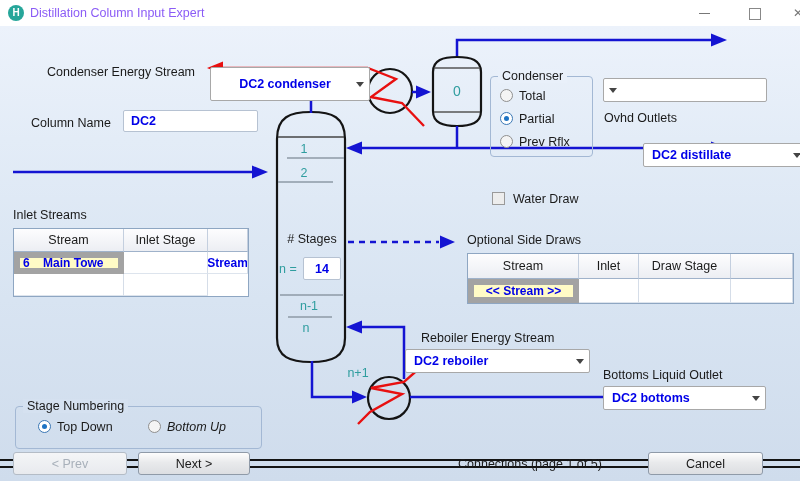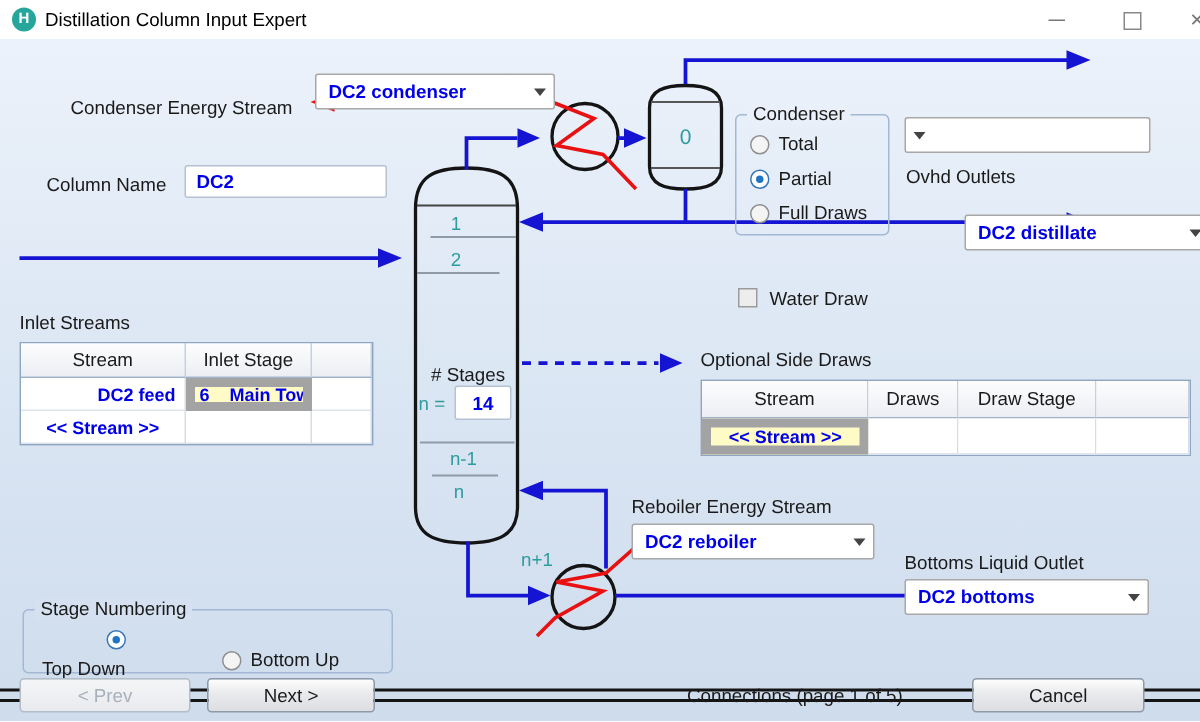--- a/index.html
+++ b/index.html
@@ -4,21 +4,21 @@
 <style>
   * { margin:0; padding:0; box-sizing:border-box; }
   html,body { width:800px; height:481px; }
   body { font-family:"Liberation Sans","DejaVu Sans",sans-serif; font-size:12.5px; color:#1a1a1a; }
   #win { position:relative; width:800px; height:481px; overflow:hidden; background:#fff; }
 
   
   #titlebar { position:absolute; left:0; top:0; width:800px; height:26px; background:#ffffff; z-index:5; }
   #app-icon { position:absolute; left:8px; top:5px; width:16px; height:16px; border-radius:50%;
               background:#26a69a; color:#fff; font-weight:bold; font-size:10px; line-height:16px; text-align:center; }
-  #title-text { position:absolute; left:30px; top:6px; color:#000000; font-size:12.5px; }
+  #title-text { position:absolute; left:30px; top:6px; color:#8b5cf6; font-size:12.5px; }
   .win-btn { position:absolute; top:0; width:30px; height:26px; color:#777; text-align:center; line-height:26px; font-size:12px; }
   #btn-min { left:690px; }
   #btn-min::after { content:""; position:absolute; left:9px; top:13px; width:11px; height:1px; background:#777; }
   #btn-max { left:740px; }
   #btn-max::after { content:""; position:absolute; left:9px; top:8px; width:10px; height:10px; border:1px solid #888; }
   #btn-close { left:788px; width:20px; }
 
   
   #body { position:absolute; left:0; top:26px; width:800px; height:455px;
           background:linear-gradient(180deg,#ecf2fb 0%,#e3ecf7 25%,#d8e4f2 60%,#cfdcec 100%); }
@@ -34,21 +34,21 @@
                 white-space:nowrap; overflow:hidden; }
   .combo .caret { width:18px; display:flex; justify-content:center; }
   .combo .caret::after { content:""; border-left:4px solid transparent; border-right:4px solid transparent; border-top:5px solid #444; }
 
   .txtin { position:absolute; z-index:2; background:#fff; border:1px solid #b6c2d2; border-radius:2px;
            color:#0000e8; font-weight:bold; font-size:12.5px; font-family:inherit; padding-left:7px; outline:none; }
 
   .groupbox { position:absolute; z-index:2; border:1px solid #a3b8d4; border-radius:4px; }
   .groupbox .gb-label { position:absolute; top:-8px; left:7px; padding:0 4px; font-size:12.5px; }
 
-  .radio-row { position:absolute; display:flex; align-items:flex-end; gap:6px; cursor:default; }
+  .radio-row { position:absolute; display:flex; align-items:flex-start; gap:6px; cursor:default; }
   .radio { width:13px; height:13px; border-radius:50%; border:1px solid #8f8f8f; background:#f4f4f4; position:relative; flex:0 0 13px; }
   .radio.checked { border-color:#3a77b5; background:#fff; }
   .radio.checked::after { content:""; position:absolute; left:3px; top:3px; width:5px; height:5px; border-radius:50%; background:#1f74c4; }
 
   .checkbox { position:absolute; width:13px; height:13px; border:1px solid #9a9a9a; background:#ededed; z-index:2; }
 
   
   .tbl { position:absolute; z-index:2; border:1px solid #8ea6c2; background:#fff; display:grid; }
   .tbl .hc { background:linear-gradient(180deg,#fdfdfe,#eceef3); border-right:1px solid #c4cfdf; border-bottom:1px solid #9fb2ca;
              display:flex; align-items:center; justify-content:center; font-size:12.5px; }
@@ -137,103 +137,102 @@
         <text x="304" y="153">1</text>
         <text x="304" y="177">2</text>
         <text x="309" y="310">n-1</text>
         <text x="306" y="332">n</text>
         <text x="358" y="377">n+1</text>
         <text x="457" y="96" font-size="14">0</text>
       </g>
     </svg>
 
     <div class="lbl" style="left:47px; top:39px;">Condenser Energy Stream</div>
-    <div class="combo" style="left:210px; top:23px; width:160px; height:24px;">
+    <div class="combo" style="left:210px; top:41px; width:160px; height:34px;text-align:center;">
       <span class="val">DC2 condenser</span>
       <span class="caret"></span>
     </div>
 
     <div class="lbl" style="left:31px; top:90px;">Column Name</div>
     <input class="txtin" style="left: 123px; top: 84px; width: 135px; height: 22px;" value="DC2">
 
     <div class="groupbox" style="left:490px; top:50px; width:103px; height:81px;">
       <span class="gb-label" style="background:#e9f0fa;">Condenser</span>
       <div class="radio-row" style="left:9px; top:12px;">
         <span class="radio"></span>
         <span>Total</span>
       </div>
       <div class="radio-row" style="left:9px; top:35px;">
         <span class="radio checked"></span>
         <span>Partial</span>
       </div>
       <div class="radio-row" style="left:9px; top:58px;">
         <span class="radio"></span>
-        <span>Full Draws</span>
+        <span>Prev Rflx</span>
       </div>
     </div>
 
     <div class="combo" style="left:603px; top:52px; width:164px; height:24px;">
       <span class="caret"></span>
     </div>
     <div class="lbl" style="left:604px; top:85px;">Ovhd Outlets</div>
     <div class="combo" style="left:603px; top:117px; width:164px; height:24px;margin-left:40px;">
       <span class="val">DC2 distillate</span>
       <span class="caret"></span>
     </div>
 
     <div class="checkbox" style="left:492px; top:166px;"></div>
     <div class="lbl" style="left:513px; top:166px;">Water Draw</div>
 
     <div class="lbl" style="left:13px; top:182px;">Inlet Streams</div>
     <div class="tbl" style="left:13px; top:202px; width:236px; grid-template-columns:110px 84px 40px; grid-template-rows:23px 22px 22px;">
       <div class="hc">Stream</div>
       <div class="hc">Inlet Stage</div>
       <div class="hc"></div>
-      <div class="c blue right">DC2 feed</div>
       <div class="c blue sel" style="padding-left:3px;">6__Main Towe</div>
       <div class="c"></div>
       <div class="c blue center">&lt;&lt; Stream &gt;&gt;</div>
       <div class="c"></div>
       <div class="c"></div>
     </div>
 
-    <div class="lbl" style="left:283px; top:206px; width:58px; text-align:center;margin-top:11px;"># Stages</div>
+    <div class="lbl" style="left:283px; top:206px; width:58px; text-align:center;"># Stages</div>
     <div class="lbl teal" style="left:279px; top:236px;">n =</div>
     <input class="txtin" style="left: 303px; top: 231px; width: 38px; height: 23px; text-align: center; padding-left: 0px;" value="14">
 
     <div class="lbl" style="left:467px; top:207px;">Optional Side Draws</div>
     <div class="tbl" style="left:467px; top:227px; width:327px; grid-template-columns:111px 60px 92px 62px; grid-template-rows:25px 24px;">
       <div class="hc">Stream</div>
-      <div class="hc">Draws</div>
+      <div class="hc">Inlet</div>
       <div class="hc">Draw Stage</div>
       <div class="hc"></div>
       <div class="c blue center sel">&lt;&lt; Stream &gt;&gt;</div>
       <div class="c"></div>
       <div class="c"></div>
       <div class="c"></div>
     </div>
 
     <div class="lbl" style="left:421px; top:305px;">Reboiler Energy Stream</div>
-    <div class="combo" style="left:421px; top:323px; width:162px; height:24px;gap:43px;">
+    <div class="combo" style="left:405px; top:323px; width:185px; height:24px;gap:43px;">
       <span class="val">DC2 reboiler</span>
       <span class="caret"></span>
     </div>
     <div class="lbl" style="left:603px; top:342px;">Bottoms Liquid Outlet</div>
     <div class="combo" style="left:603px; top:360px; width:163px; height:24px;">
       <span class="val">DC2 bottoms</span>
       <span class="caret"></span>
     </div>
 
     <div class="groupbox" style="left:15px; top:380px; width:247px; height:43px;">
       <span class="gb-label" style="background:#d5e1f0;">Stage Numbering</span>
-      <div class="radio-row" style="left:12px; top:13px;flex-direction:column;">
+      <div class="radio-row" style="left:22px; top:13px;">
         <span class="radio checked"></span>
         <span>Top Down</span>
       </div>
-      <div class="radio-row" style="left:132px; top:26px;">
+      <div class="radio-row" style="left:132px; top:13px;font-style:italic;">
         <span class="radio"></span>
         <span>Bottom Up</span>
       </div>
     </div>
 
     <div id="sep"></div>
     <button class="btn" style="left:138px; top:426px; width:112px;">Next &gt;</button>
     <button class="btn disabled" style="left:13px; top:426px; width:114px;">&lt; Prev</button>
     <div class="lbl" style="left:458px; top:431px;">Connections (page 1 of 5)</div>
     <button class="btn" style="left:648px; top:426px; width:115px;">Cancel</button>

